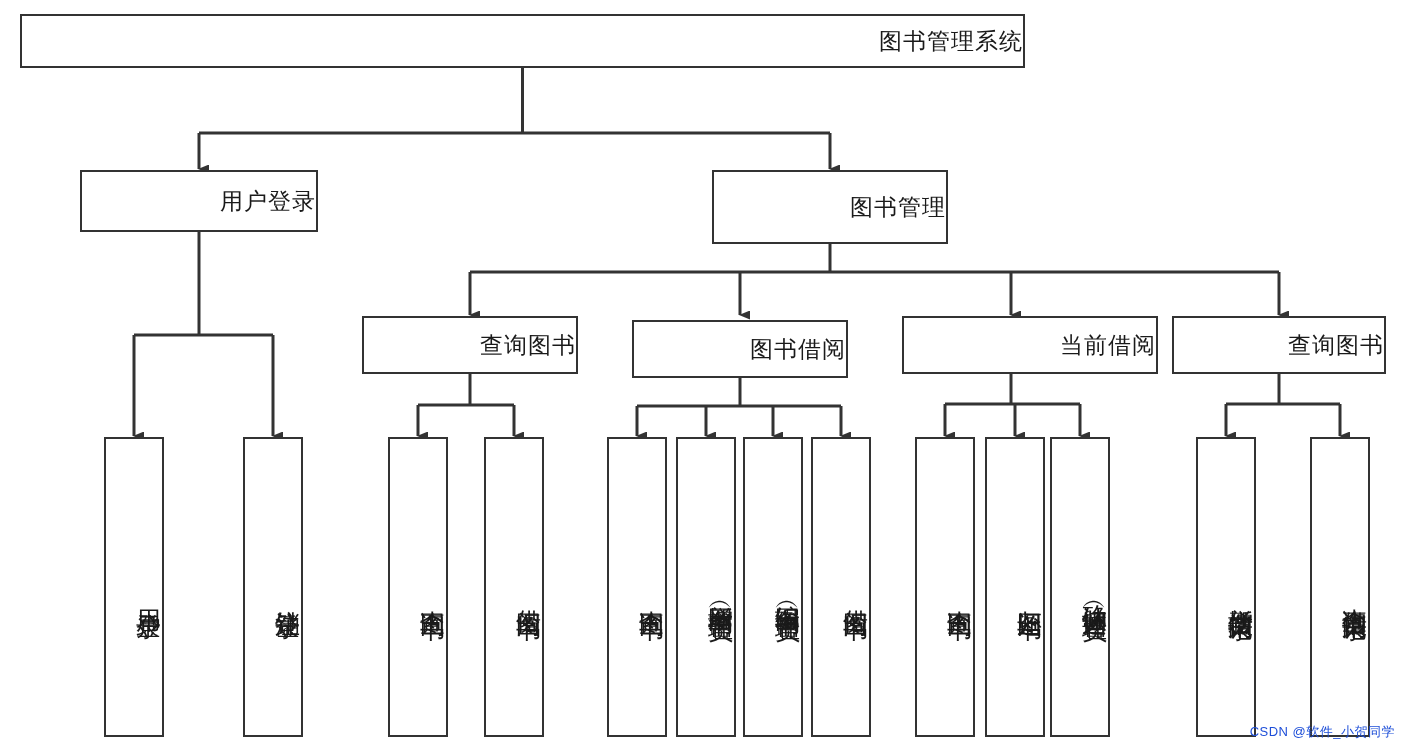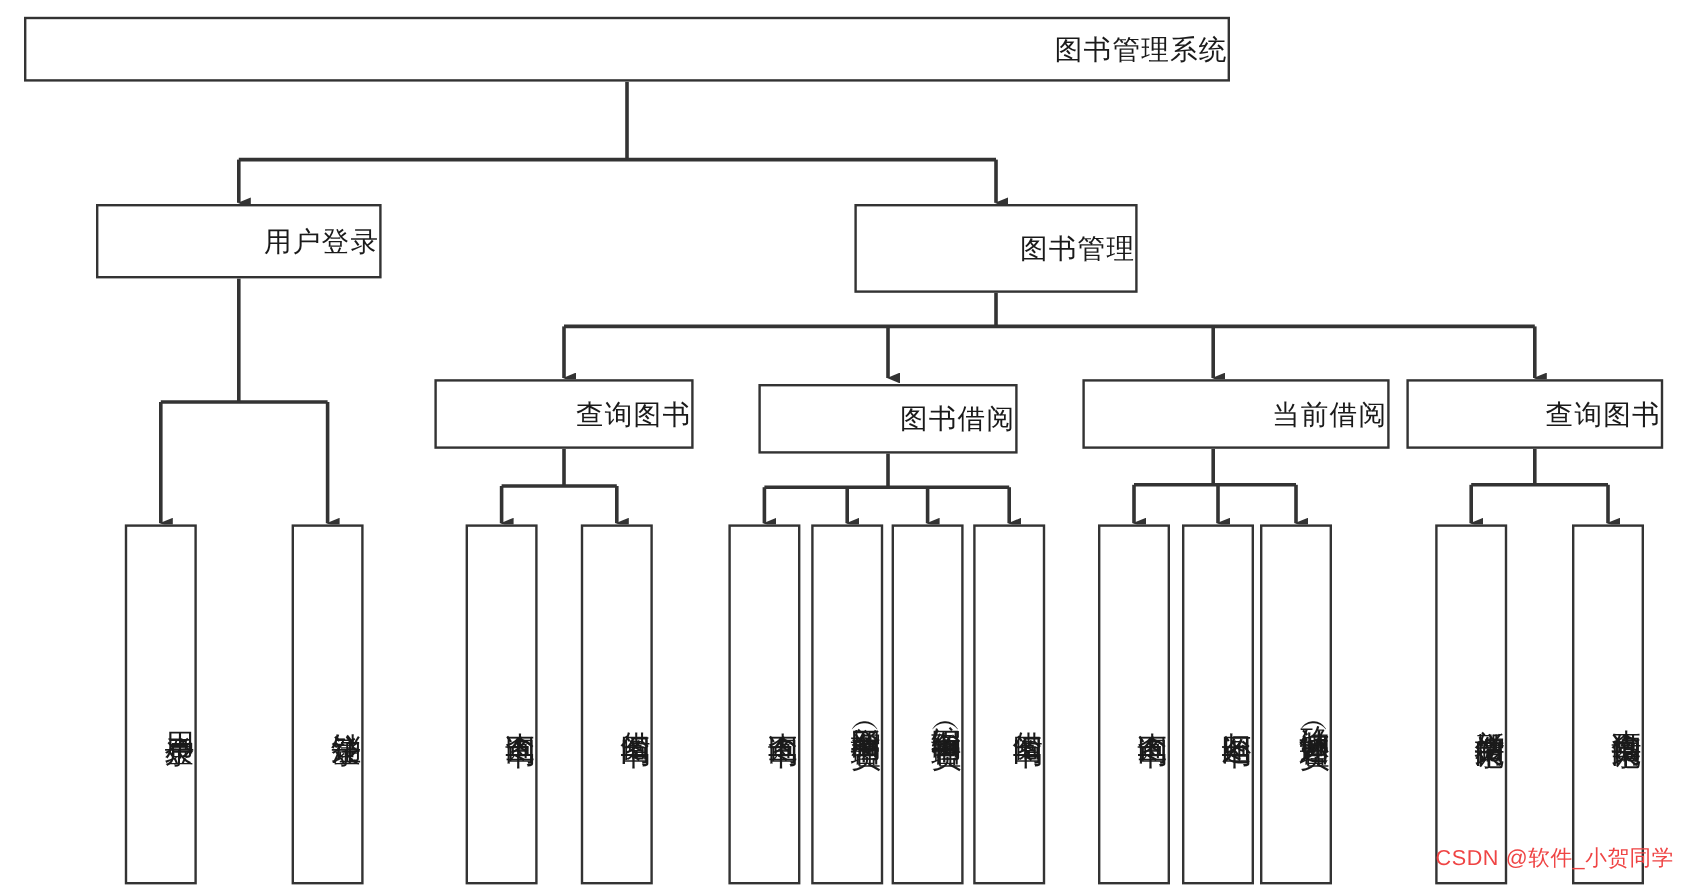--- a/index.html
+++ b/index.html
@@ -49,23 +49,23 @@
     justify-content: center;
     padding-top: 14px;
   }
   .node-label {
     white-space: nowrap;
     line-height: 1.05;
   }
   #watermark {
     position: absolute;
     right: 10px;
-    bottom: 20px;
-    font-size: 18px;
-    color: #ef4444;
+    bottom: 6px;
+    font-size: 13px;
+    color: #1d4ed8;
     white-space: nowrap;
     letter-spacing: 0.5px;
   }
 </style>
 </head>
 <body>
 
 <div id="diagram-root">
 
   <svg id="edges-layer" viewBox="0 0 1405 747" width="1405" height="747" xmlns="http://www.w3.org/2000/svg">

